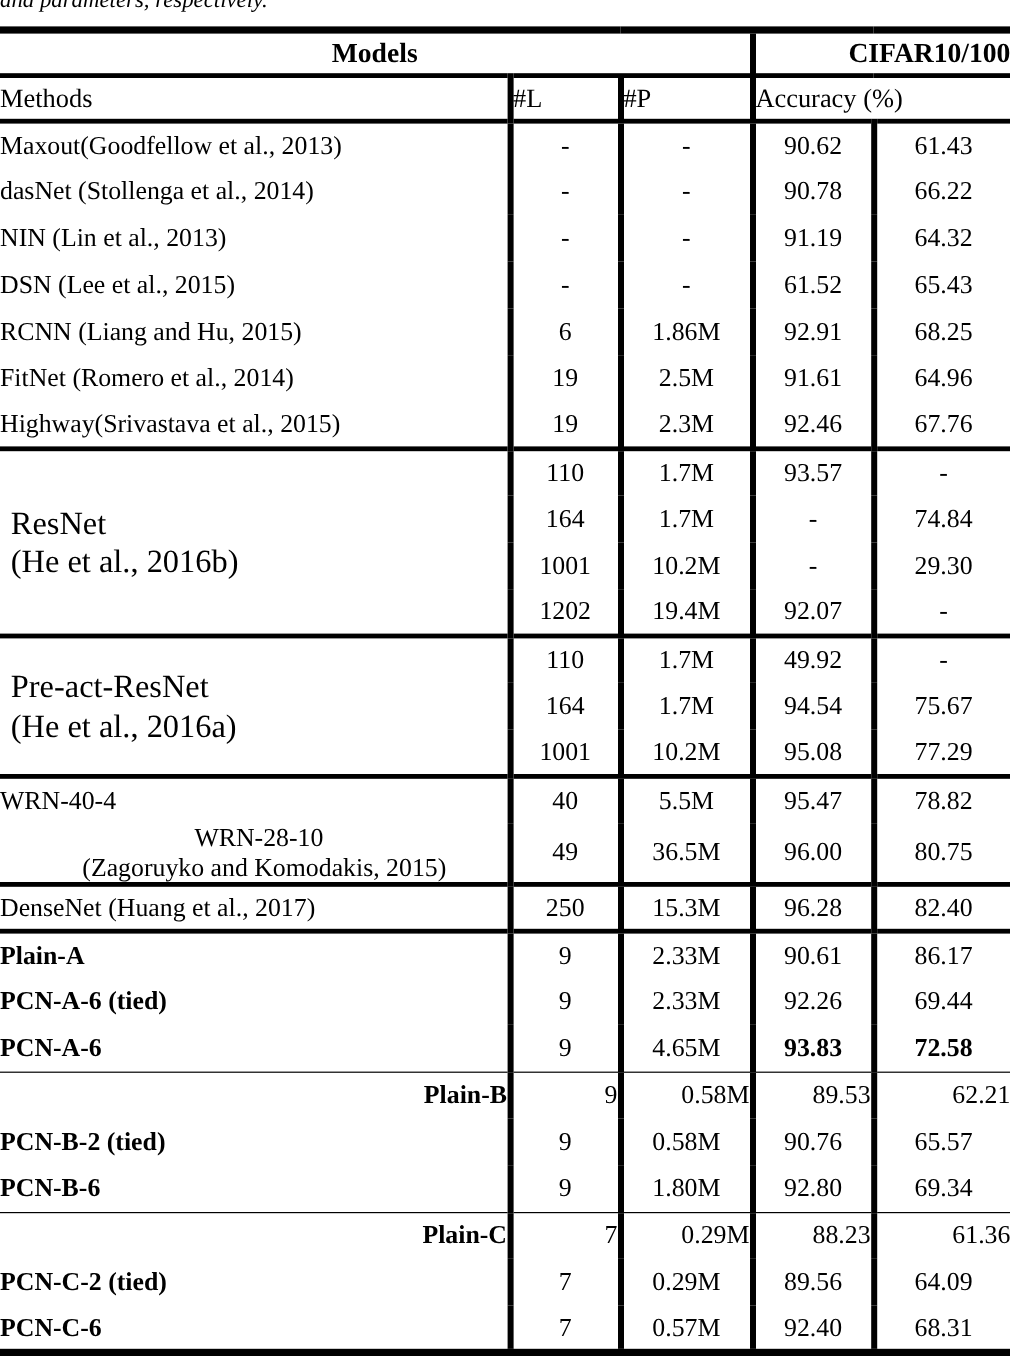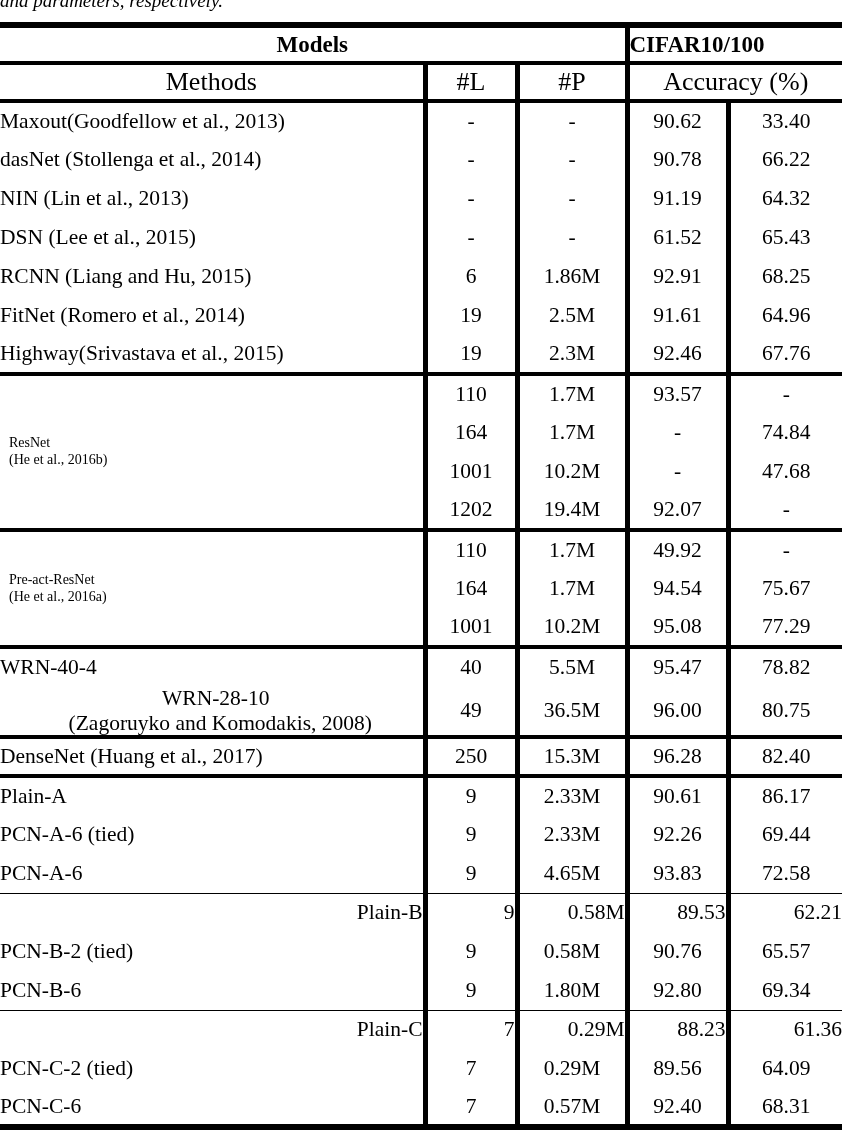--- a/index.html
+++ b/index.html
@@ -38,44 +38,44 @@
   col.c-methods{width:425px;}
   col.c-l{width:92px;}
   col.c-p{width:110px;}
   col.c-a10{width:101px;}
   col.c-a100{width:114px;}
 
   
   .cellpad{padding:0 9px;}
   .left{text-align:left;}
   .center{text-align:center;}
-  .bold{font-weight:normal;}
+  .bold{font-weight:bold;}
 
   
   .vsepL{border-left:5px solid #000;}
 
   
   .rule-thick{border-top:6px solid #000;}
   .rule-med{border-top:4px solid #000;}
   .rule-thin{border-top:1.6px solid #000;text-align:right;}
 
   tr.r{height:39px;}
   tr.r-hdr{height:38px;}
   tr.r-tall{height:45px;}
 
   .hdr-models{
     font-weight:bold;font-size:23px;text-align:center;margin-top:13px;
   }
   .hdr-cifar{
-    font-weight:bold;font-size:23px;text-align:left;
-  }
-  .hdr-sub{font-size:26px;text-align:center;}
+    font-weight:bold;font-size:23px;text-align:right;
+  }
+  .hdr-sub{font-size:22px;}
 
   .grouplabel{
-    font-size:14px;
+    font-size:27px;
     line-height:1.2;
     padding-left:9px;
     text-align:left;
   }
   .wrn-block{
     line-height:1.15;
     padding-left:9px;
     text-align:center;
   }
   .wrn-indent{padding-left:9px;}
@@ -105,21 +105,21 @@
       <td class="rule-med hdr-sub vsepL">#L</td>
       <td class="rule-med hdr-sub vsepL">#P</td>
       <td class="rule-med hdr-sub vsepL" colspan="2">Accuracy (%)</td>
     </tr>
 
     <tr class="r">
       <td class="rule-med cellpad left">Maxout(Goodfellow et al., 2013)</td>
       <td class="rule-med center vsepL">-</td>
       <td class="rule-med center vsepL">-</td>
       <td class="rule-med center vsepL">90.62</td>
-      <td class="rule-med center vsepL">33.40</td>
+      <td class="rule-med center vsepL">61.43</td>
     </tr>
     <tr class="r">
       <td class="cellpad left">dasNet (Stollenga et al., 2014)</td>
       <td class="center vsepL">-</td>
       <td class="center vsepL">-</td>
       <td class="center vsepL">90.78</td>
       <td class="center vsepL">66.22</td>
     </tr>
     <tr class="r">
       <td class="cellpad left">NIN (Lin et al., 2013)</td>
@@ -172,21 +172,21 @@
     <tr class="r">
       <td class="center vsepL">164</td>
       <td class="center vsepL">1.7M</td>
       <td class="center vsepL">-</td>
       <td class="center vsepL">74.84</td>
     </tr>
     <tr class="r">
       <td class="center vsepL">1001</td>
       <td class="center vsepL">10.2M</td>
       <td class="center vsepL">-</td>
-      <td class="center vsepL">47.68</td>
+      <td class="center vsepL">29.30</td>
     </tr>
     <tr class="r">
       <td class="center vsepL">1202</td>
       <td class="center vsepL">19.4M</td>
       <td class="center vsepL">92.07</td>
       <td class="center vsepL">-</td>
     </tr>
 
     <tr class="r">
       <td class="rule-med" rowspan="3">
@@ -217,21 +217,21 @@
       <td class="rule-med cellpad left">WRN-40-4</td>
       <td class="rule-med center vsepL">40</td>
       <td class="rule-med center vsepL">5.5M</td>
       <td class="rule-med center vsepL">95.47</td>
       <td class="rule-med center vsepL">78.82</td>
     </tr>
     <tr class="r-tall">
       <td>
         <div class="wrn-block">
           <div>WRN-28-10</div>
-          <div class="wrn-indent">(Zagoruyko and Komodakis, 2008)</div>
+          <div class="wrn-indent">(Zagoruyko and Komodakis, 2015)</div>
         </div>
       </td>
       <td class="center vsepL">49</td>
       <td class="center vsepL">36.5M</td>
       <td class="center vsepL">96.00</td>
       <td class="center vsepL">80.75</td>
     </tr>
 
     <tr class="r">
       <td class="rule-med cellpad left">DenseNet (Huang et al., 2017)</td>

